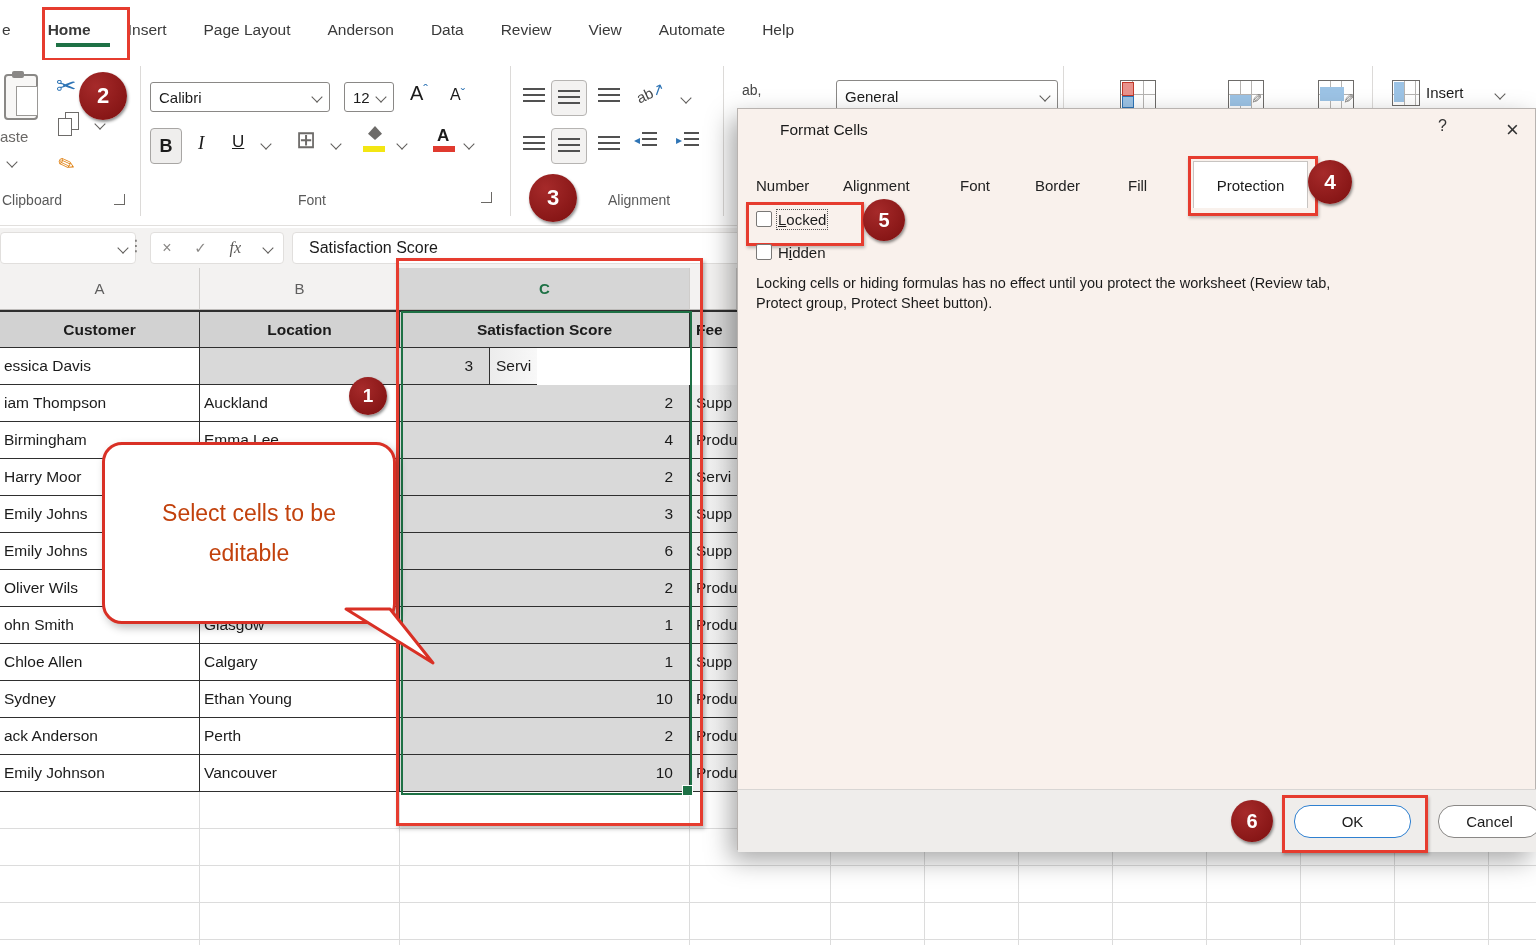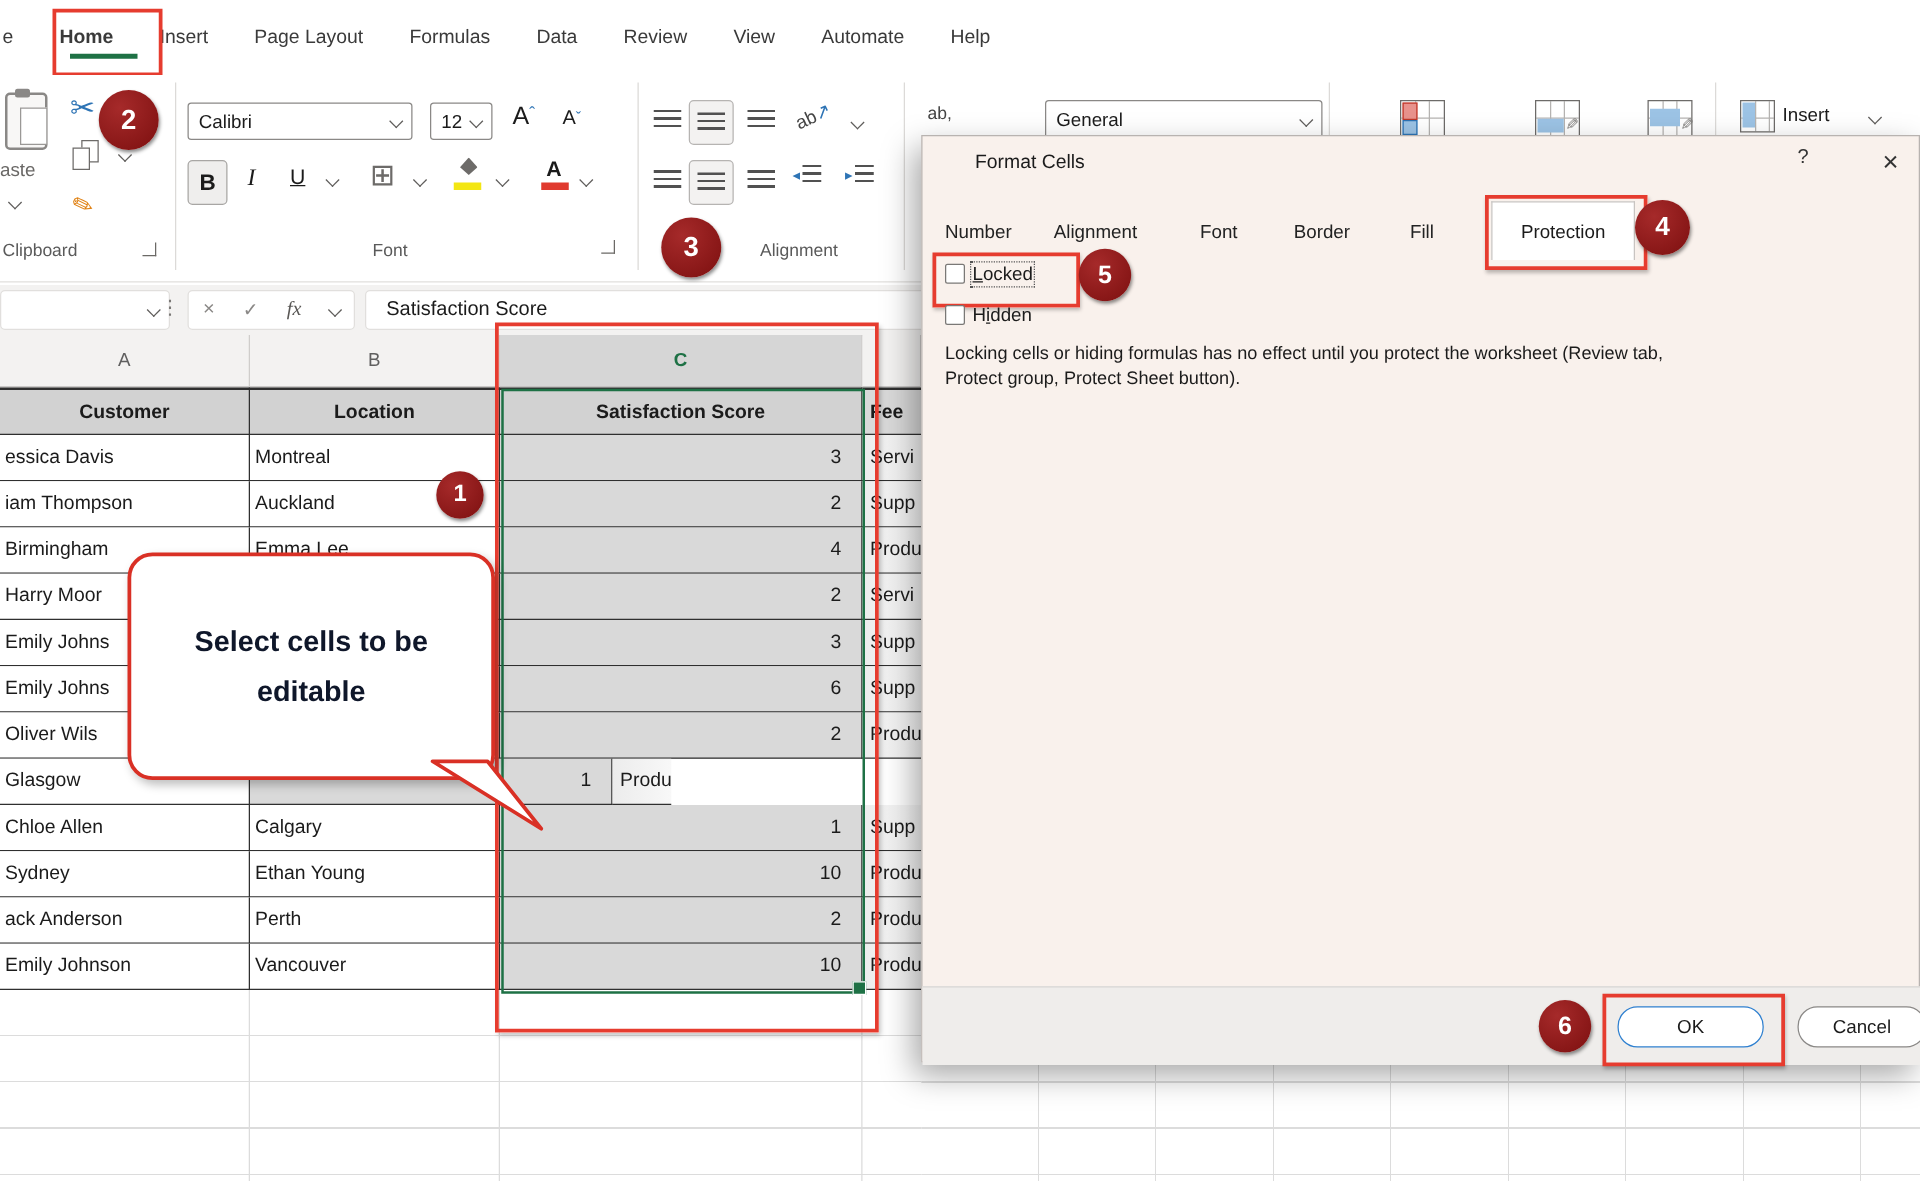--- a/index.html
+++ b/index.html
@@ -71,21 +71,21 @@
      repeating-linear-gradient(to right,transparent 0 93px,#dcdcdc 93px 94px);}
   
   .sel-green{position:absolute;left:401px;top:311px;width:287px;height:480px;border:2px solid #1e7145;pointer-events:none;}
   .fill-handle{position:absolute;left:682px;top:785px;width:9px;height:9px;background:#1e7145;border:1.5px solid #fff;}
   .red-rect{position:absolute;border:3px solid #e63c2f;box-shadow:2px 3px 4px rgba(0,0,0,0.25);pointer-events:none;}
   .numcirc{position:absolute;border-radius:50%;background:radial-gradient(circle at 35% 30%,#a62a2a,#7c0f0f);
            color:#fff;font-weight:bold;display:flex;align-items:center;justify-content:center;
            box-shadow:1px 2px 3px rgba(0,0,0,0.45);z-index:70;}
   .callout{position:absolute;left:102px;top:442px;width:288px;height:176px;background:#fff;border:3px solid #d93025;
            border-radius:20px;box-shadow:3px 4px 8px rgba(0,0,0,0.25);z-index:60;display:flex;align-items:center;
-           justify-content:center;text-align:center;color:#0f172a;font-weight:bold;font-size:23px;line-height:1.75;}
+           justify-content:center;text-align:center;color:#c2410c;font-weight:normal;font-size:23px;line-height:1.75;}
   .callout-tail{position:absolute;left:330px;top:600px;z-index:61;}
   
   .dialog{position:absolute;left:737px;top:108px;width:799px;height:742px;background:#f9f1ec;
           border:1px solid #b8b3b0;box-sizing:border-box;box-shadow:-6px 10px 24px rgba(0,0,0,0.35);z-index:50;}
   .dlg-title{position:absolute;left:42px;top:12px;font-size:15.5px;color:#1b1b1b;}
   .dlg-x{position:absolute;top:8px;font-size:18px;color:#333;}
   .tablbl{position:absolute;top:68px;font-size:15px;color:#222;}
   .activetab{position:absolute;left:455px;top:52px;width:113px;height:46px;background:#fff;
              border:1px solid #c8c4c1;border-bottom:none;display:flex;align-items:center;justify-content:center;
              font-size:15px;}
@@ -111,21 +111,21 @@
 
   <div class="menubar">
     <span class="mi">e</span>
     <span class="mi home-wrap" style="font-weight:600;">
       <span>Home</span>
       <span class="home-rect"></span>
       <span class="home-underline"></span>
     </span>
     <span class="mi">Insert</span>
     <span class="mi">Page Layout</span>
-    <span class="mi">Formulas</span>
+    <span class="mi">Anderson</span>
     <span class="mi">Data</span>
     <span class="mi">Review</span>
     <span class="mi">View</span>
     <span class="mi">Automate</span>
     <span class="mi">Help</span>
   </div>
 
   <div class="ribbon">
 
     <div class="clip-icon" style="left:4px;top:14px;">
@@ -249,21 +249,20 @@
 
   <div class="tbl">
     <div class="trow hdr">
       <div class="tc ca">Customer</div>
       <div class="tc cb">Location</div>
       <div class="tc cc" style="justify-content:center;padding-right:4px;">Satisfaction Score</div>
       <div class="tc cd">Fee</div>
     </div>
     <div class="trow">
         <div class="tc ca">essica Davis</div>
-        <div class="tc cb">Montreal</div>
         <div class="tc cc">3</div>
         <div class="tc cd">Servi</div>
       </div>
     <div class="trow">
         <div class="tc ca">iam Thompson</div>
         <div class="tc cb">Auckland</div>
         <div class="tc cc">2</div>
         <div class="tc cd">Supp</div>
       </div>
     <div class="trow">
@@ -290,20 +289,21 @@
         <div class="tc cc">6</div>
         <div class="tc cd">Supp</div>
       </div>
     <div class="trow">
         <div class="tc ca">Oliver Wils</div>
         <div class="tc cb"></div>
         <div class="tc cc">2</div>
         <div class="tc cd">Produ</div>
       </div>
     <div class="trow">
+        <div class="tc ca">ohn Smith</div>
         <div class="tc cb">Glasgow</div>
         <div class="tc cc">1</div>
         <div class="tc cd">Produ</div>
       </div>
     <div class="trow">
         <div class="tc ca">Chloe Allen</div>
         <div class="tc cb">Calgary</div>
         <div class="tc cc">1</div>
         <div class="tc cd">Supp</div>
       </div>

